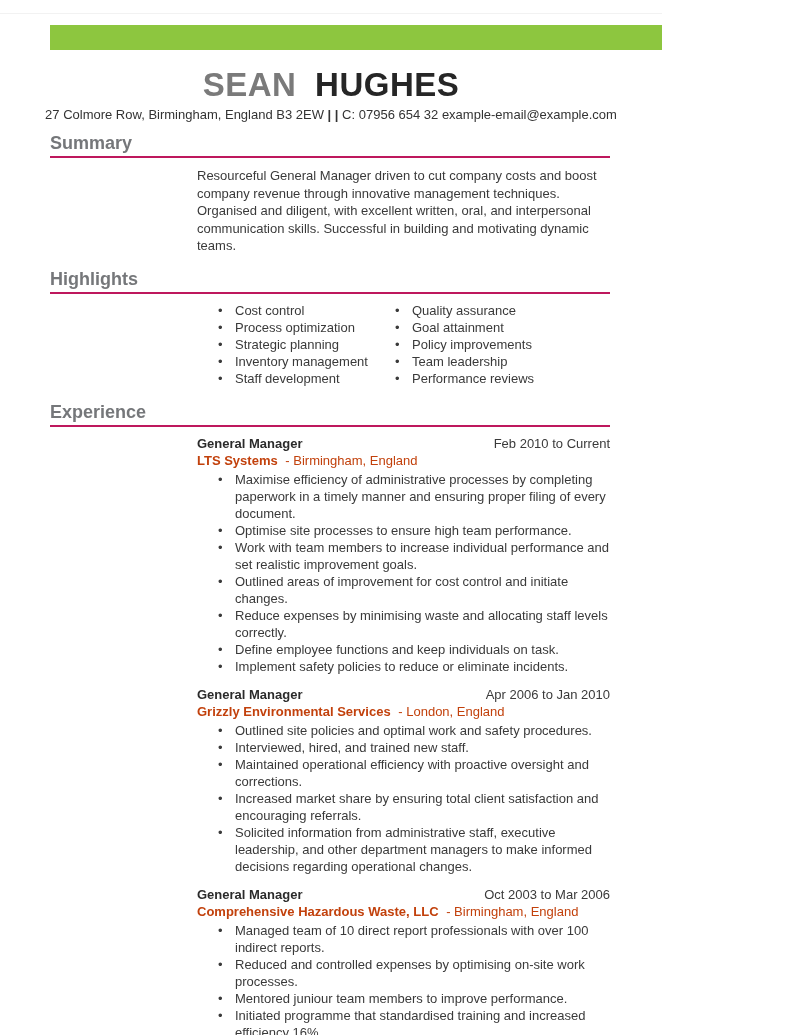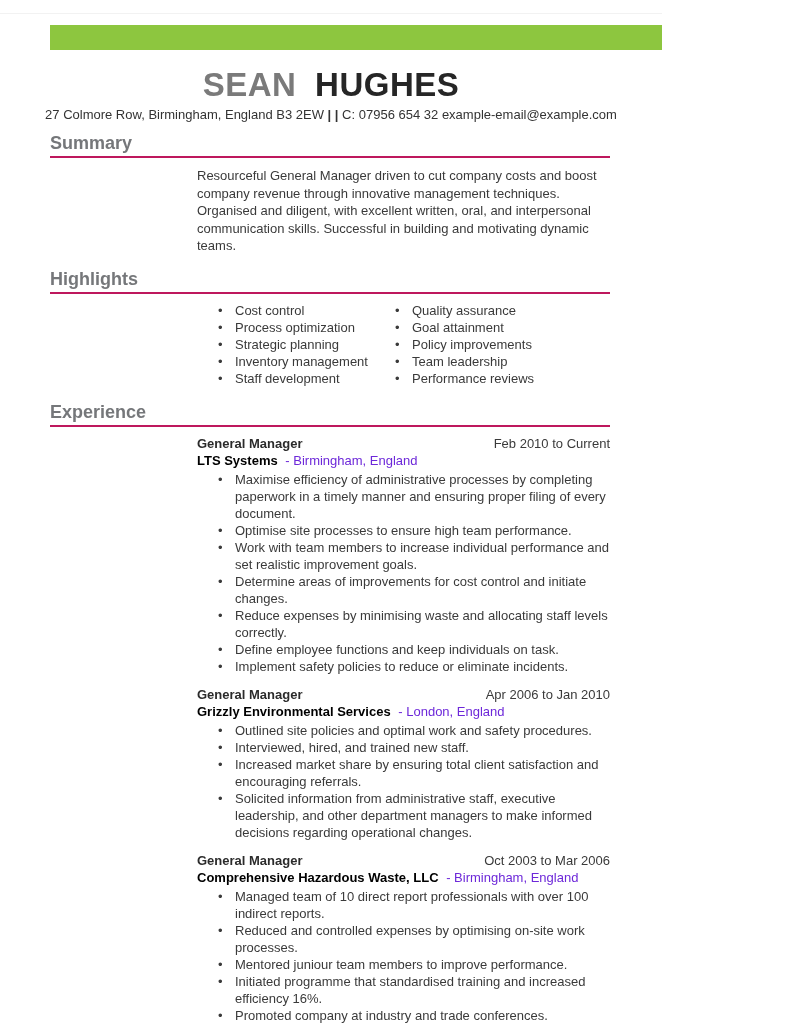--- a/index.html
+++ b/index.html
@@ -52,22 +52,22 @@
   ul { list-style: none; margin: 0; padding: 0; font-size: 13px; line-height: 17px; }
   li { position: relative; padding-left: 38px; }
   li::before { content: "\2022"; position: absolute; left: 21px; top: 0; color: #3a3a3a; }
 
   .job { margin: 8px 52px 0 197px; font-size: 13px; }
   .job + .job { margin-top: 11px; }
   .job-head { display: flex; justify-content: space-between; align-items: baseline; line-height: 17px; }
   .job-title { font-weight: bold; color: #2b2b2b; }
   .job-dates { font-weight: normal; color: #3a3a3a; }
   .job-company { line-height: 17px; }
-  .company { font-weight: bold; color: #000000; margin-top: 32px; }
-  .location { font-weight: normal; color: #6d28d9; margin-left: 4px; text-align: center; }
+  .company { font-weight: bold; color: #c2410c; margin-top: 32px; }
+  .location { font-weight: normal; color: #c2410c; margin-left: 4px; text-align: center; }
   .job ul { margin-top: 2px; }
 </style>
 </head>
 <body>
 
 <div class="page">
   <div class="top-hairline"></div>
   <div class="accent-bar"></div>
 
   <header>
@@ -117,39 +117,40 @@
         <span class="job-dates">Feb 2010 to Current</span>
       </div>
       <div class="job-company">
         <span class="company">LTS Systems</span>
         <span class="location">- Birmingham, England</span>
       </div>
       <ul>
         <li>Maximise efficiency of administrative processes by completing paperwork in a timely manner and ensuring proper filing of every document.</li>
         <li>Optimise site processes to ensure high team performance.</li>
         <li>Work with team members to increase individual performance and set realistic improvement goals.</li>
-        <li>Determine areas of improvements for cost control and initiate changes.</li>
+        <li>Outlined areas of improvement for cost control and initiate changes.</li>
         <li>Reduce expenses by minimising waste and allocating staff levels correctly.</li>
         <li>Define employee functions and keep individuals on task.</li>
         <li>Implement safety policies to reduce or eliminate incidents.</li>
       </ul>
     </article>
 
     <article class="job">
       <div class="job-head">
         <span class="job-title">General Manager</span>
         <span class="job-dates">Apr 2006 to Jan 2010</span>
       </div>
       <div class="job-company">
         <span class="company">Grizzly Environmental Services</span>
         <span class="location">- London, England</span>
       </div>
       <ul>
         <li>Outlined site policies and optimal work and safety procedures.</li>
         <li>Interviewed, hired, and trained new staff.</li>
+        <li>Maintained operational efficiency with proactive oversight and corrections.</li>
         <li>Increased market share by ensuring total client satisfaction and encouraging referrals.</li>
         <li>Solicited information from administrative staff, executive leadership, and other department managers to make informed decisions regarding operational changes.</li>
       </ul>
     </article>
 
     <article class="job">
       <div class="job-head">
         <span class="job-title">General Manager</span>
         <span class="job-dates">Oct 2003 to Mar 2006</span>
       </div>

